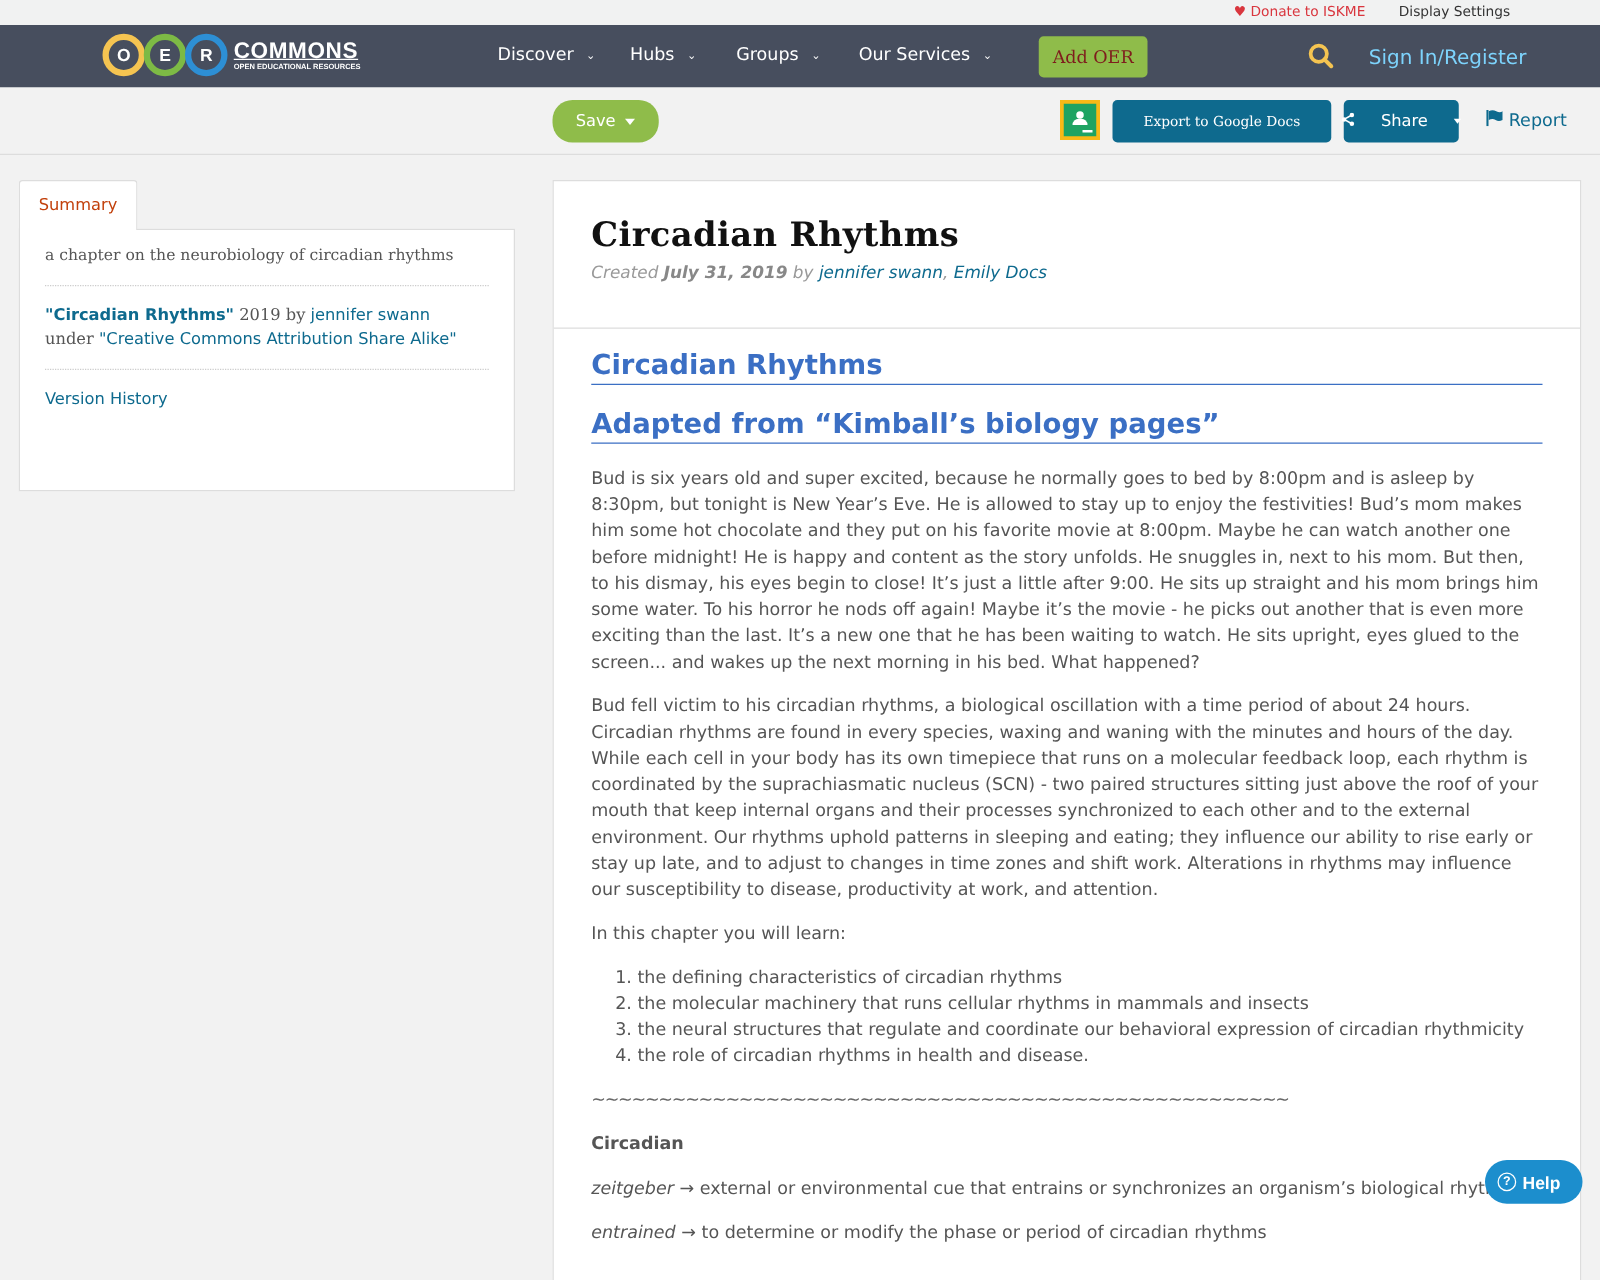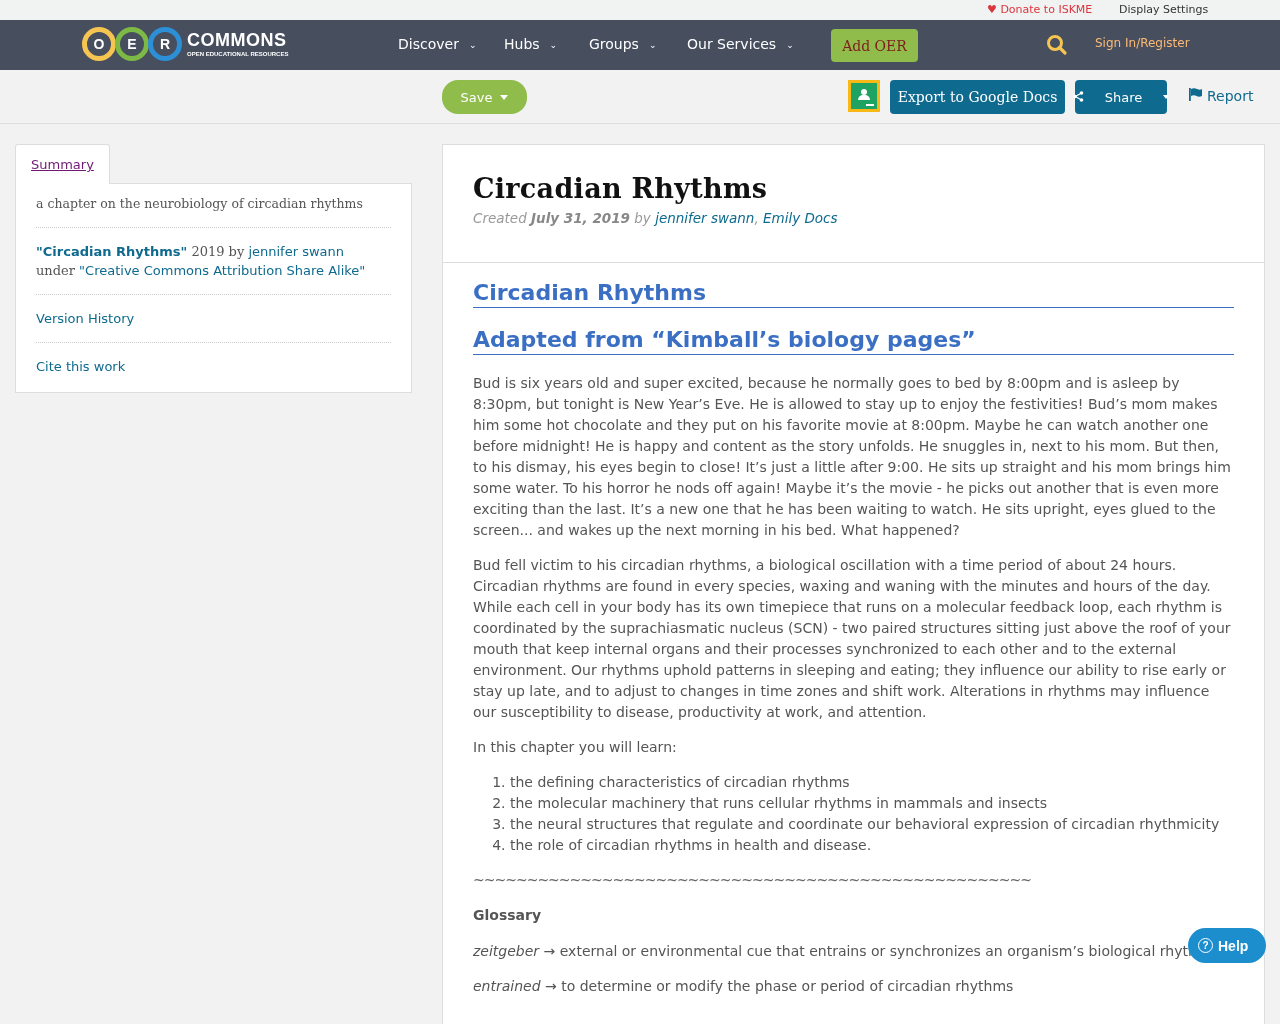--- a/index.html
+++ b/index.html
@@ -13,47 +13,47 @@
   .utility-bar .display { position: absolute; left: 1119px; top: 3px; color: #333; }
 
   
   .navbar { height: 50px; background: #474e5e; position: relative; }
   .logo { position: absolute; left: 82px; top: 6px; height: 36px; display: flex; align-items: center; }
   .logo .ring { width: 34px; height: 34px; border-radius: 50%; border: 5px solid; display: flex; align-items: center; justify-content: center; margin-right: -1px; background: #474e5e; color: #fff; font-weight: bold; font-size: 14px; font-family: "Liberation Sans", sans-serif; }
   .ring.o { border-color: #f5c451; }
   .ring.e { border-color: #7dba45; }
   .ring.r { border-color: #2d8fd5; }
   .logo .wordmark { margin-left: 6px; color: #fff; font-family: "Liberation Sans", sans-serif; line-height: 1; }
-  .logo .wordmark .big { font-size: 18px; font-weight: bold; letter-spacing: 0.5px; }
+  .logo .wordmark .big { font-size: 18px; font-weight: bold; letter-spacing: 0.5px; text-decoration: underline; }
   .logo .wordmark .small { font-size: 6px; font-weight: bold; letter-spacing: 0; margin-top: 2px; }
   .nav-item { position: absolute; top: 16px; color: #fff; font-size: 14px; font-family: "DejaVu Sans", sans-serif; }
   .nav-item .chev { font-size: 9px; margin-left: 10px; display: inline-block; transform: translateY(-1px); }
   .add-oer { position: absolute; left: 831px; top: 9px; width: 87px; height: 33px; background: #8fbc4a; color: #7f1d1d; border-radius: 4px; font-family: "DejaVu Serif", serif; font-size: 14px; display: flex; align-items: center; justify-content: center; }
   .search-icon { position: absolute; left: 1046px; top: 14px; width: 22px; height: 22px; }
-  .signin { position: absolute; left: 1095px; top: 16px; color: #fdba74; font-size: 12px; }
+  .signin { position: absolute; left: 1095px; top: 16px; color: #7dd3fc; font-size: 16px; }
 
   
   .action-bar { height: 54px; background: #f2f2f2; border-bottom: 1px solid #ddd; position: relative; }
   .save-btn { position: absolute; left: 442px; top: 10px; width: 85px; height: 34px; background: #8fbc4a; color: #fff; border-radius: 16px; font-size: 13px; display: flex; align-items: center; justify-content: center; gap: 8px; }
   .caret { width: 0; height: 0; border-left: 4px solid transparent; border-right: 4px solid transparent; border-top: 5px solid #fff; display: inline-block; }
   .classroom { position: absolute; left: 848px; top: 10px; width: 32px; height: 32px; background: #f8b916; padding: 3px; }
   .classroom .inner { width: 100%; height: 100%; background: #1ea362; position: relative; }
   .classroom .head { position: absolute; left: 10px; top: 6px; width: 6px; height: 6px; background: #fff; border-radius: 50%; }
   .classroom .body { position: absolute; left: 7px; top: 12px; width: 12px; height: 5px; background: #fff; border-radius: 6px 6px 0 0; }
   .classroom .bar { position: absolute; left: 15px; top: 21px; width: 8px; height: 2px; background: #fff; }
-  .export-btn { position: absolute; left: 890px; top: 10px; width: 175px; height: 34px; background: #0e6a8e; color: #fff; border-radius: 4px; font-family: "DejaVu Serif", serif; font-size: 14px; display: flex; align-items: center; justify-content: center; }
+  .export-btn { position: absolute; left: 890px; top: 10px; width: 175px; height: 34px; background: #0e6a8e; color: #fff; border-radius: 4px; font-family: "DejaVu Serif", serif; font-size: 11px; display: flex; align-items: center; justify-content: center; }
   .share-btn { position: absolute; left: 1075px; top: 10px; width: 92px; height: 34px; background: #0e6a8e; color: #fff; border-radius: 4px; font-size: 13px; display: flex; align-items: center; justify-content: center; gap: 21px; }
   .share-btn .caret { border-top-color: #fff; border-left-width: 3px; border-right-width: 3px; border-top-width: 4px; }
   .report-link { position: absolute; left: 1189px; top: 18px; color: #0e6a8e; font-size: 14px; display: flex; align-items: center; gap: 4px; }
 
   
   .sidebar { position: absolute; left: 15px; top: 144px; width: 397px; }
   .tabs { display: flex; height: 40px; position: relative; }
   .tab { padding: 0 15px; height: 40px; line-height: 40px; font-size: 13px; color: #0e6a8e; }
-  .tab.active { background: #fff; color: #701a75; border: 1px solid #ddd; border-bottom: none; border-radius: 3px 3px 0 0; position: relative; z-index: 2; text-decoration: underline; }
+  .tab.active { background: #fff; color: #c2410c; border: 1px solid #ddd; border-bottom: none; border-radius: 3px 3px 0 0; position: relative; z-index: 2; }
   .tab-panel { background: #fff; border: 1px solid #ddd; margin-top: -1px; padding: 10px 20px 6px 20px; height: 210px; }
   .panel-row { border-bottom: 1px dotted #ccc; padding: 0 0 14px 0; margin-bottom: 14px; font-size: 13px; line-height: 19px; }
   .panel-row:last-child { border-bottom: none; }
   .summary-desc { font-family: "DejaVu Serif", serif; color: #555; font-size: 12.5px; }
   .link { color: #0e6a8e; }
   .link-bold { color: #0e6a8e; font-weight: bold; }
   .serif { font-family: "DejaVu Serif", serif; color: #555; }
 
   
   .main { position: absolute; left: 442px; top: 144px; width: 823px; height: 900px; background: #fff; border: 1px solid #ddd; }
@@ -167,23 +167,20 @@
     <div class="panel-row">
       <span class="summary-desc">a chapter on the neurobiology of circadian rhythms</span>
     </div>
     <div class="panel-row">
       <a class="link-bold">"Circadian Rhythms"</a><span class="serif"> 2019 by </span><a class="link">jennifer swann</a><br>
       <span class="serif">under </span><a class="link">"Creative Commons Attribution Share Alike"</a>
     </div>
     <div class="panel-row">
       <a class="link">Version History</a>
     </div>
-    <div class="panel-row">
-      <a class="link">Cite this work</a>
-    </div>
   </div>
 </div>
 
 <div class="main">
   <div class="header-block">
     <h1 class="page-title">Circadian Rhythms</h1>
     <div class="byline">
       <span>Created </span><span class="date">July 31, 2019</span><span> by </span><a>jennifer swann</a><span>, </span><a>Emily Docs</a>
     </div>
   </div>
@@ -197,21 +194,21 @@
     <p>In this chapter you will learn:</p>
 
     <ol>
       <li>the defining characteristics of circadian rhythms</li>
       <li>the molecular machinery that runs cellular rhythms in mammals and insects</li>
       <li>the neural structures that regulate and coordinate our behavioral expression of circadian rhythmicity</li>
       <li>the role of circadian rhythms in health and disease.</li>
     </ol>
 
     <p class="tilde">~~~~~~~~~~~~~~~~~~~~~~~~~~~~~~~~~~~~~~~~~~~~~~~~~~~~</p>
-    <p class="glossary-title">Glossary</p>
+    <p class="glossary-title">Circadian</p>
 
     <p style="margin-top:15px">
       <span class="term">zeitgeber</span><span> → </span><span>external or environmental cue that entrains or synchronizes an organism’s biological rhythms</span>
     </p>
     <p>
       <span class="term">entrained</span><span> → </span><span>to determine or modify the phase or period of circadian rhythms</span>
     </p>
     <div class="clipped" style="margin-top:15px; color:#bbb; font-size:14px;">&nbsp;</div>
   </div>
 </div>

